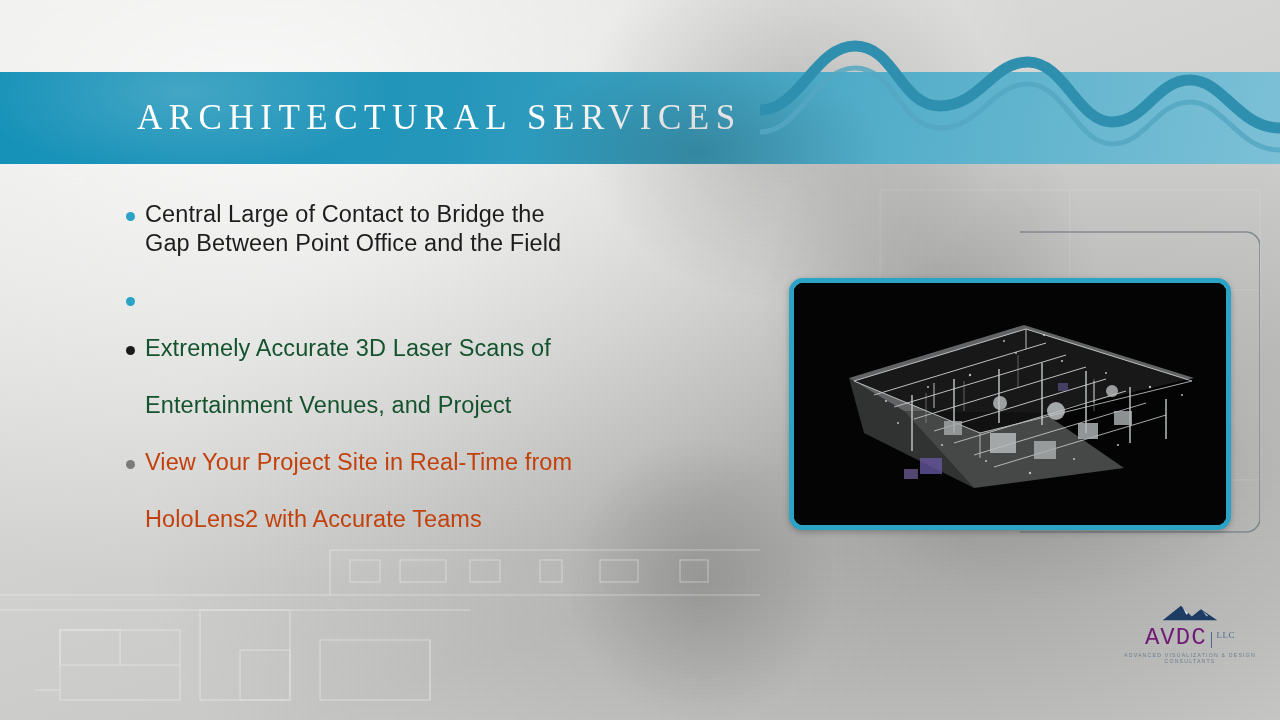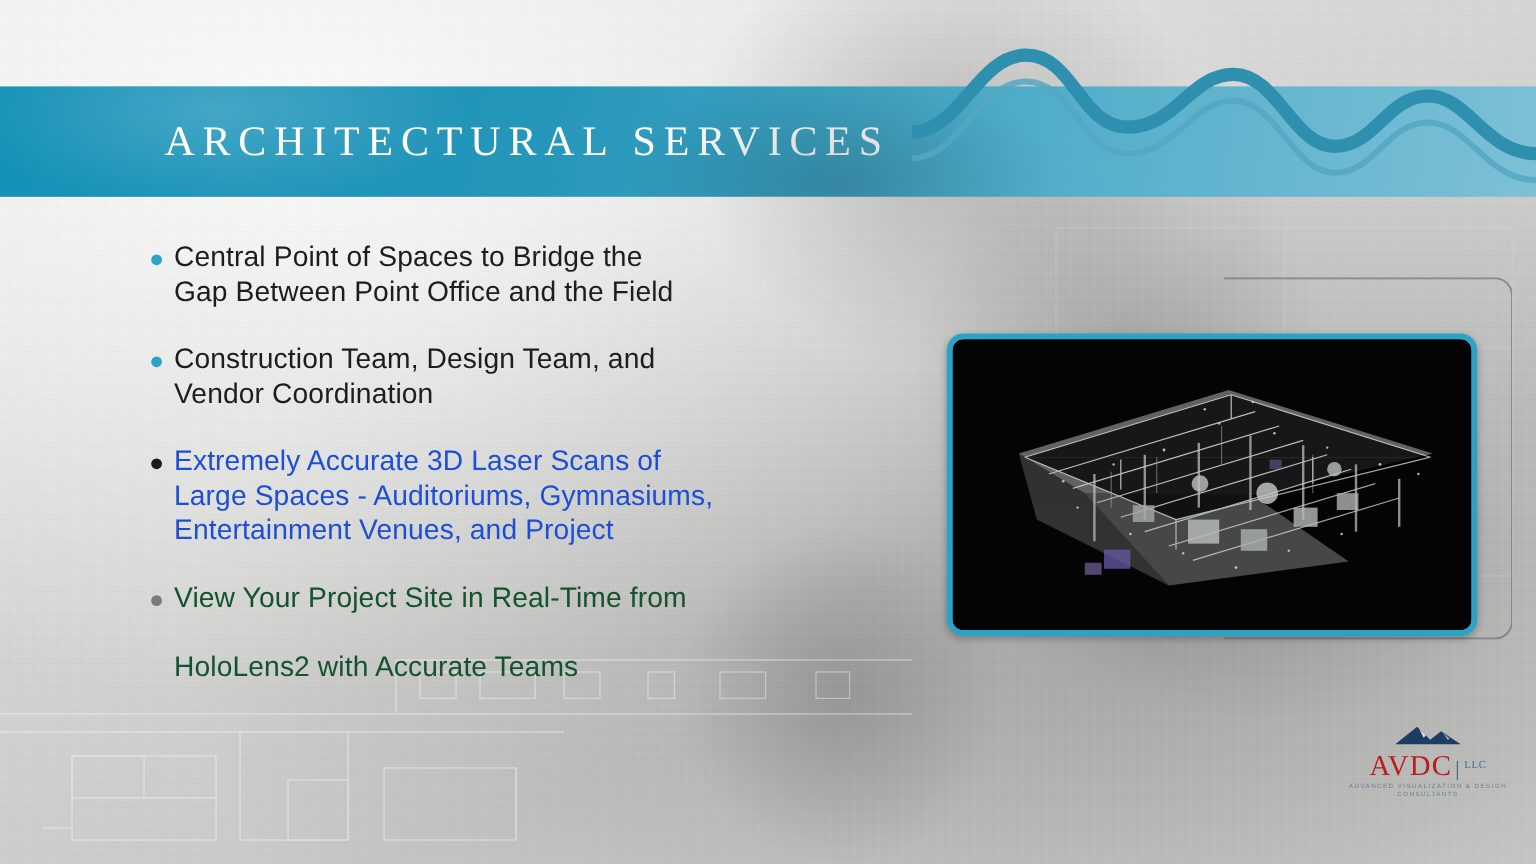--- a/index.html
+++ b/index.html
@@ -137,22 +137,22 @@
   .bullet .txt {
     font-size: 23.5px;
     line-height: 28.5px;
     letter-spacing: .1px;
   }
   .b1 .dot { background: #2aa3c6; }
   .b2 .dot { background: #2aa3c6; }
   .b3 .dot { background: #1b1b1b; }
   .b4 .dot { background: #2c2c2c; opacity: .55; }
   .b1 .txt, .b2 .txt { color: #1d1d1d; }
-  .b3 .txt { color: #1d4ed8; }
-  .b4 .txt { color: #14532d; }
+  .b3 .txt { color: #14532d; }
+  .b4 .txt { color: #c2410c; }
 
   
   .frame-line {
     position: absolute;
     pointer-events: none;
   }
 
   .scan-card {
     position: absolute;
     left: 789px;
@@ -175,22 +175,22 @@
   .logo {
     position: absolute;
     left: 1120px;
     top: 602px;
     width: 140px;
     height: 62px;
     text-align: center;
   }
   .logo .mark { height: 20px; }
   .logo .word {
-    color: #b91c1c;
-    font-family: Liberation Serif, serif;
+    color: #701a75;
+    font-family: Liberation Mono, monospace;
     font-size: 24px;
     letter-spacing: 1px;
     line-height: 24px;
     display: inline-block;
   }
   .logo .llc {
     color: #4a6a8a;
     font-family: "Liberation Serif", serif;
     font-size: 9px;
     letter-spacing: .5px;
@@ -275,38 +275,34 @@
 
   <svg class="frame-line" style="left:960px; top:218px; width:300px; height:330px;" viewBox="0 0 300 330">
     <path d="M60 14 H286 A14 14 0 0 1 300 28 V300 A14 14 0 0 1 286 314 H60" fill="none" stroke="#6d7780" stroke-width="1.6" opacity="0.75"></path>
   </svg>
 
   <div class="bullets">
 
     <div class="bullet b1">
       <span class="dot"></span>
       <span class="txt">
-        <span>Central Point of Spaces to Bridge the</span><br>
+        <span>Central Large of Contact to Bridge the</span><br>
         <span>Gap Between Point Office and the Field</span>
       </span>
     </div>
 
     <div class="bullet b2">
       <span class="dot"></span>
-      <span class="txt">
-        <span>Construction Team, Design Team, and</span><br>
-        <span>Vendor Coordination</span>
-      </span>
     </div>
 
     <div class="bullet b3">
       <span class="dot"></span>
       <span class="txt">
         <span>Extremely Accurate 3D Laser Scans of</span><br>
-        <span>Large Spaces - Auditoriums, Gymnasiums,</span><br>
+        <br>
         <span>Entertainment Venues, and Project</span>
       </span>
     </div>
 
     <div class="bullet b4">
       <span class="dot"></span>
       <span class="txt">
         <span>View Your Project Site in Real-Time from</span><br>
         <br>
         <span>HoloLens2 with Accurate Teams</span>

